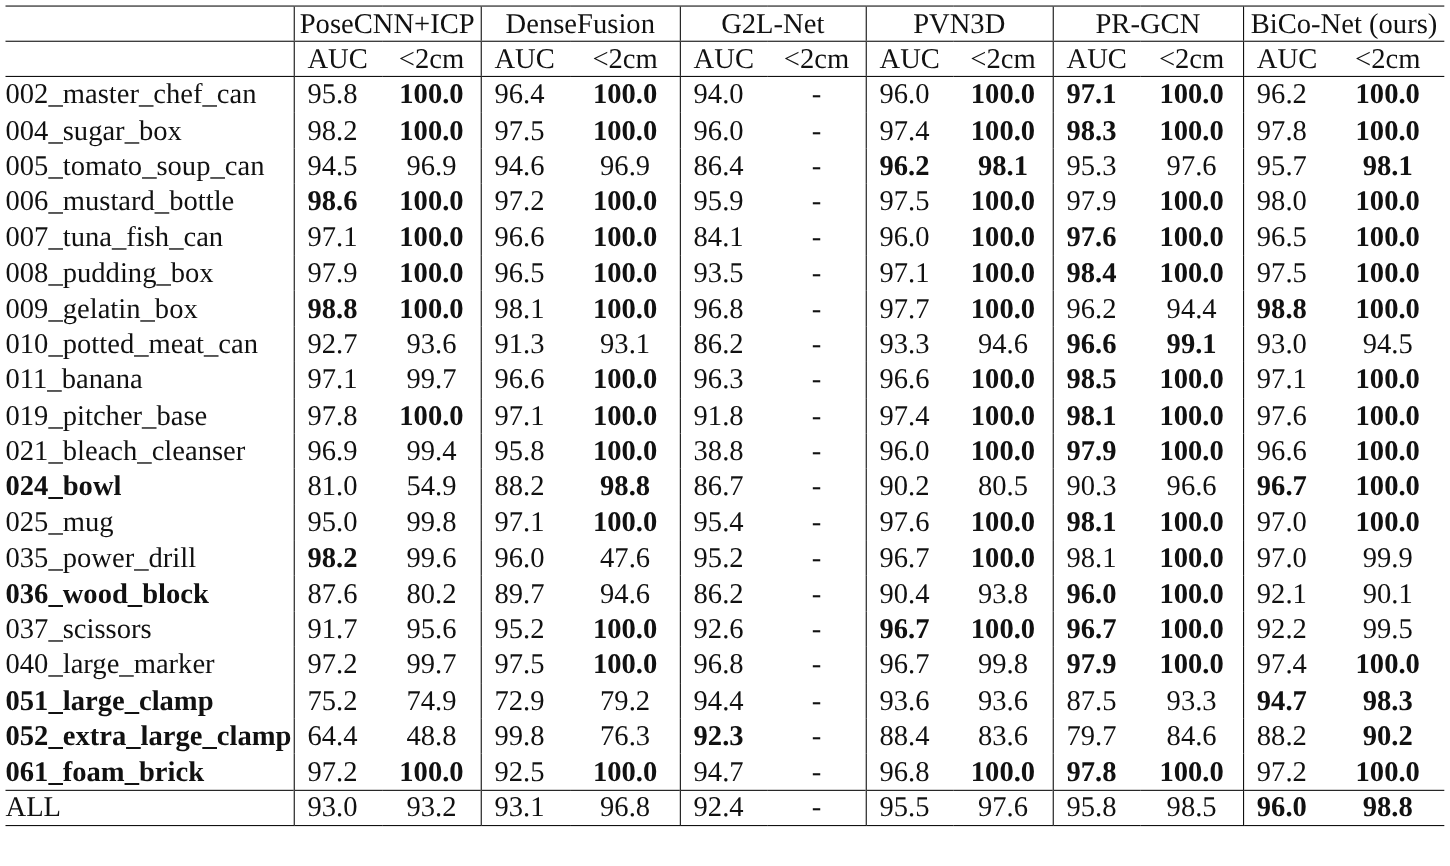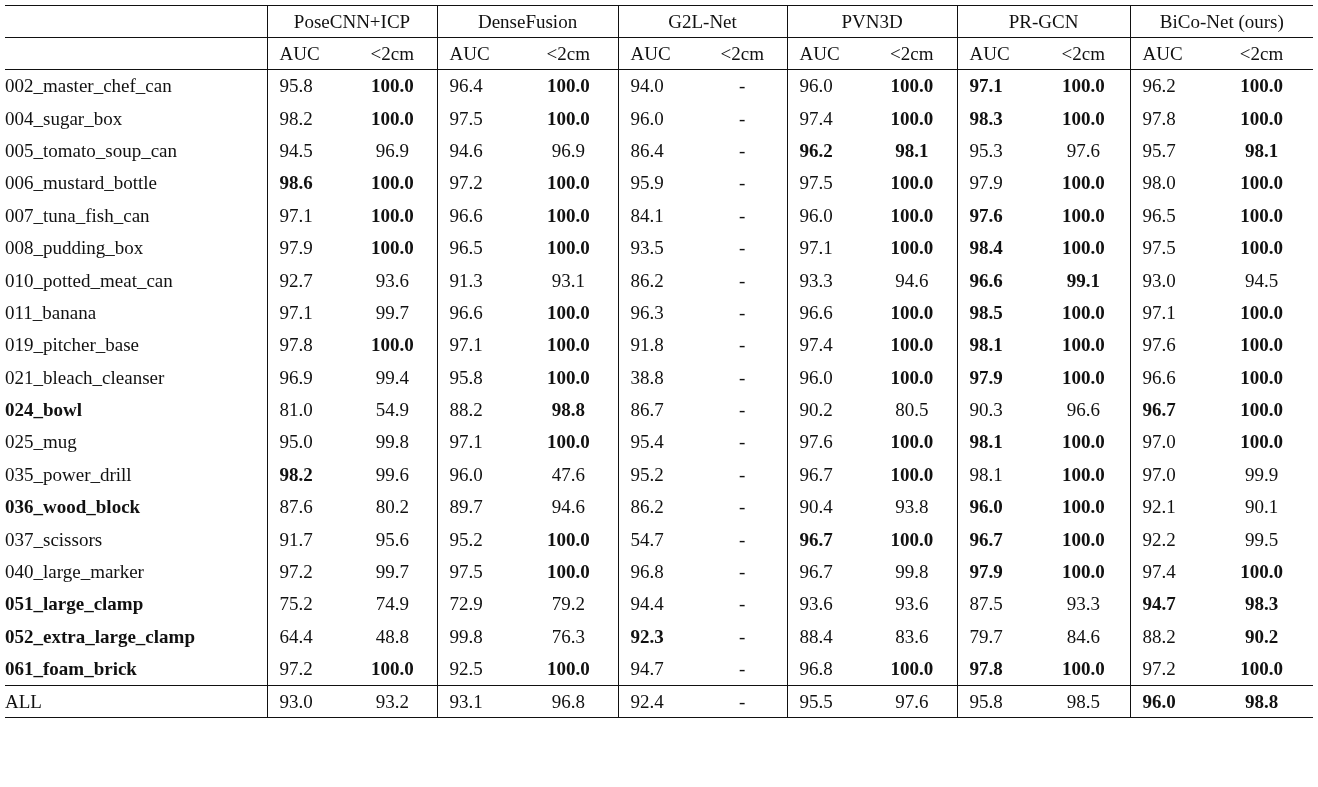--- a/index.html
+++ b/index.html
@@ -17,21 +17,21 @@
     #table-wrap {
       position: absolute;
       left: 5px;
       top: 5px;
       width: 1308px;
     }
     table {
       border-collapse: collapse;
       width: 1308px;
       table-layout: fixed;
-      font-size: 19px;
+      font-size: 26px;
     }
     col.c-name { width: 262px; }
     col.c-auc { width: 81px; }
     col.c-cm  { width: 89px; }
     col.c-auc2 { width: 82px; }
     col.c-cm2 { width: 99px; }
     col.c-auc3 { width: 80px; }
     col.c-cm3 { width: 89px; }
     col.c-auc4 { width: 80px; }
     col.c-cm4 { width: 90px; }
@@ -209,20 +209,35 @@
           <td class="num auc vl">93.5</td>
           <td class="num">-</td>
           <td class="num auc vl">97.1</td>
           <td class="num bold">100.0</td>
           <td class="num auc vl bold">98.4</td>
           <td class="num bold">100.0</td>
           <td class="num auc vl">97.5</td>
           <td class="num bold">100.0</td>
         </tr>
         <tr class="body-row">
+          <td class="name">009_gelatin_box</td>
+          <td class="num auc vl bold">98.8</td>
+          <td class="num bold">100.0</td>
+          <td class="num auc vl">98.1</td>
+          <td class="num bold">100.0</td>
+          <td class="num auc vl">96.8</td>
+          <td class="num">-</td>
+          <td class="num auc vl">97.7</td>
+          <td class="num bold">100.0</td>
+          <td class="num auc vl">96.2</td>
+          <td class="num">94.4</td>
+          <td class="num auc vl bold">98.8</td>
+          <td class="num bold">100.0</td>
+        </tr>
+        <tr class="body-row">
           <td class="name">010_potted_meat_can</td>
           <td class="num auc vl">92.7</td>
           <td class="num">93.6</td>
           <td class="num auc vl">91.3</td>
           <td class="num">93.1</td>
           <td class="num auc vl">86.2</td>
           <td class="num">-</td>
           <td class="num auc vl">93.3</td>
           <td class="num">94.6</td>
           <td class="num auc vl bold">96.6</td>
@@ -334,21 +349,21 @@
           <td class="num bold">100.0</td>
           <td class="num auc vl">92.1</td>
           <td class="num">90.1</td>
         </tr>
         <tr class="body-row">
           <td class="name">037_scissors</td>
           <td class="num auc vl">91.7</td>
           <td class="num">95.6</td>
           <td class="num auc vl">95.2</td>
           <td class="num bold">100.0</td>
-          <td class="num auc vl">54.7</td>
+          <td class="num auc vl">92.6</td>
           <td class="num">-</td>
           <td class="num auc vl bold">96.7</td>
           <td class="num bold">100.0</td>
           <td class="num auc vl bold">96.7</td>
           <td class="num bold">100.0</td>
           <td class="num auc vl">92.2</td>
           <td class="num">99.5</td>
         </tr>
         <tr class="body-row">
           <td class="name">040_large_marker</td>

